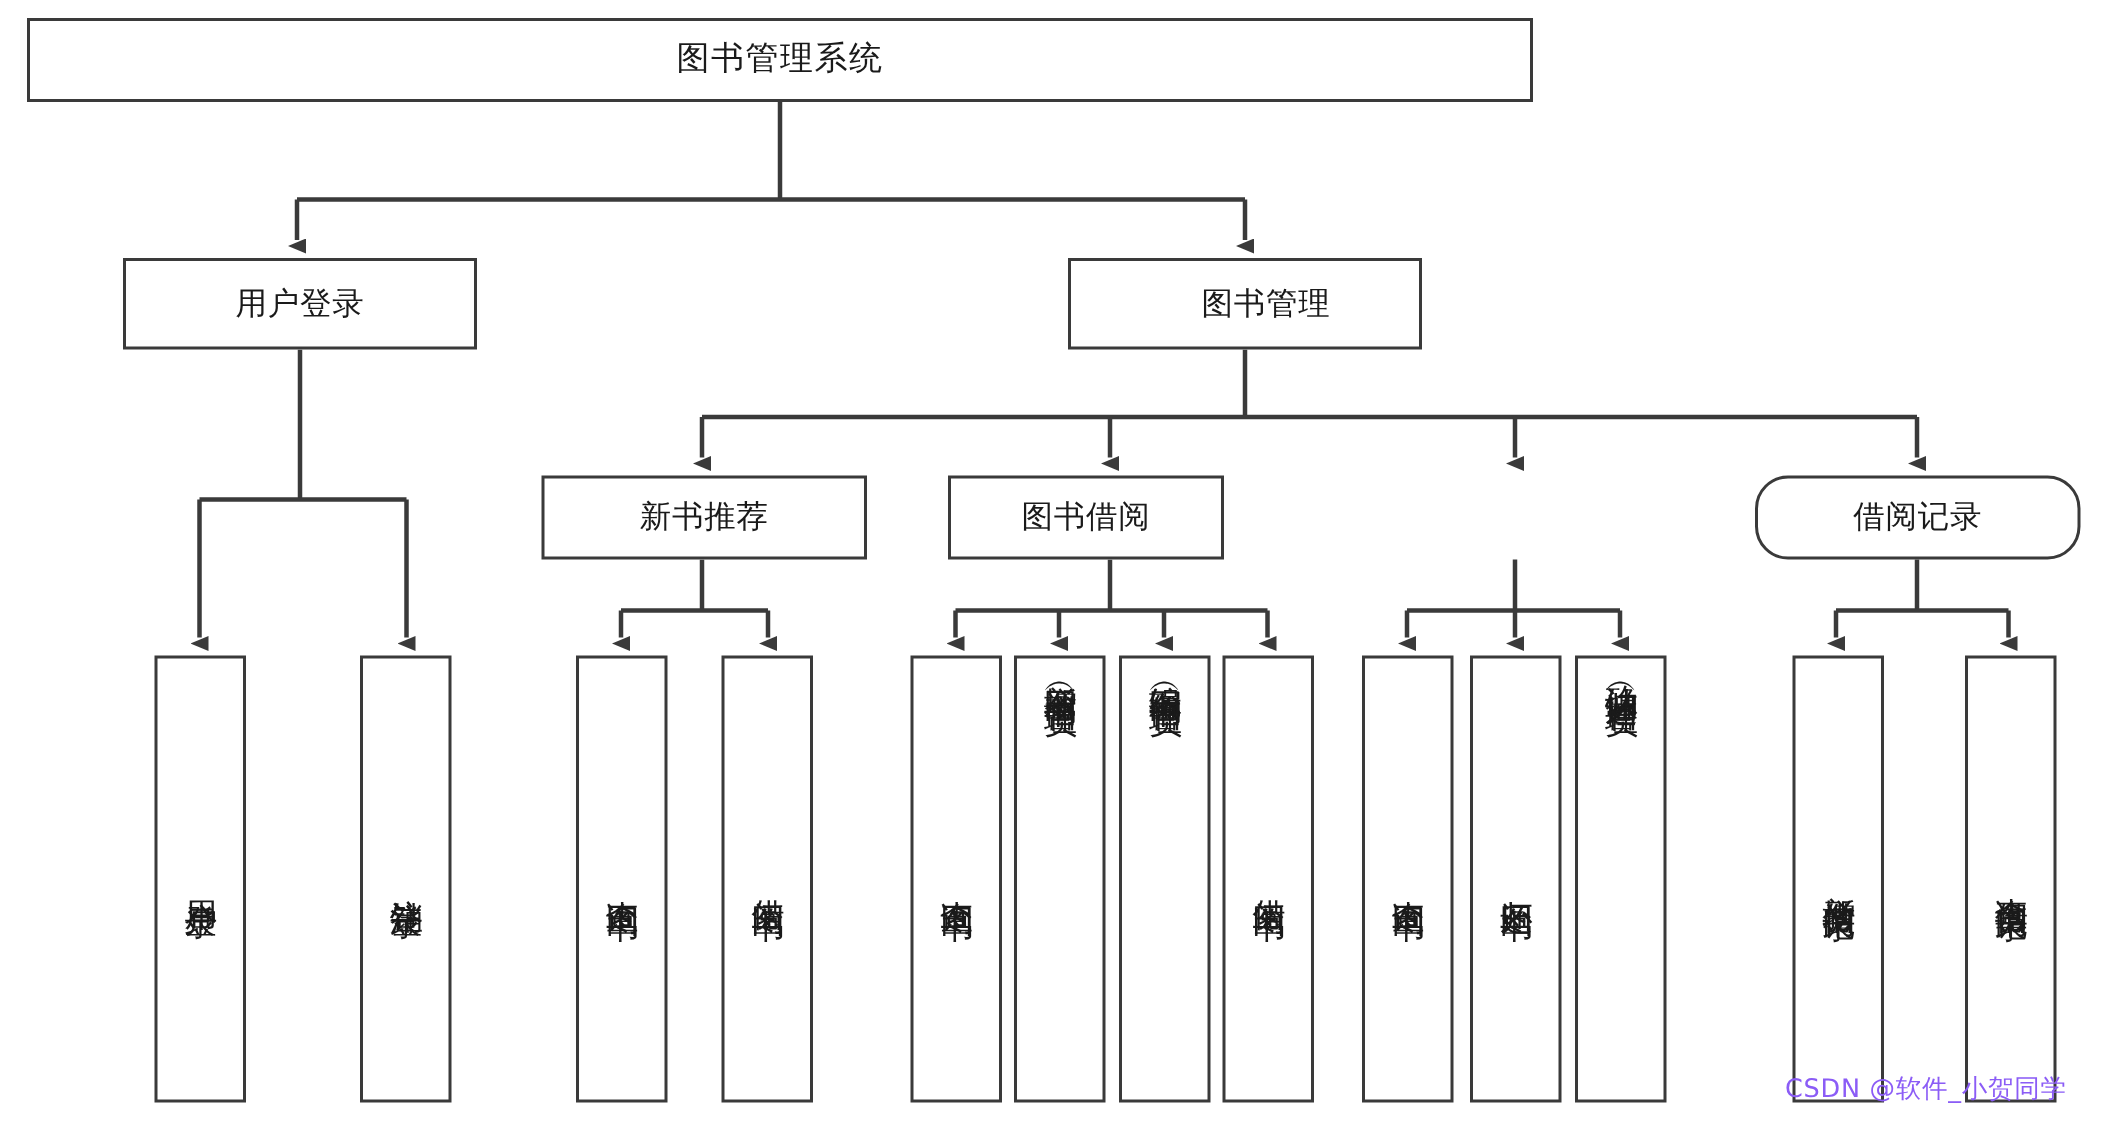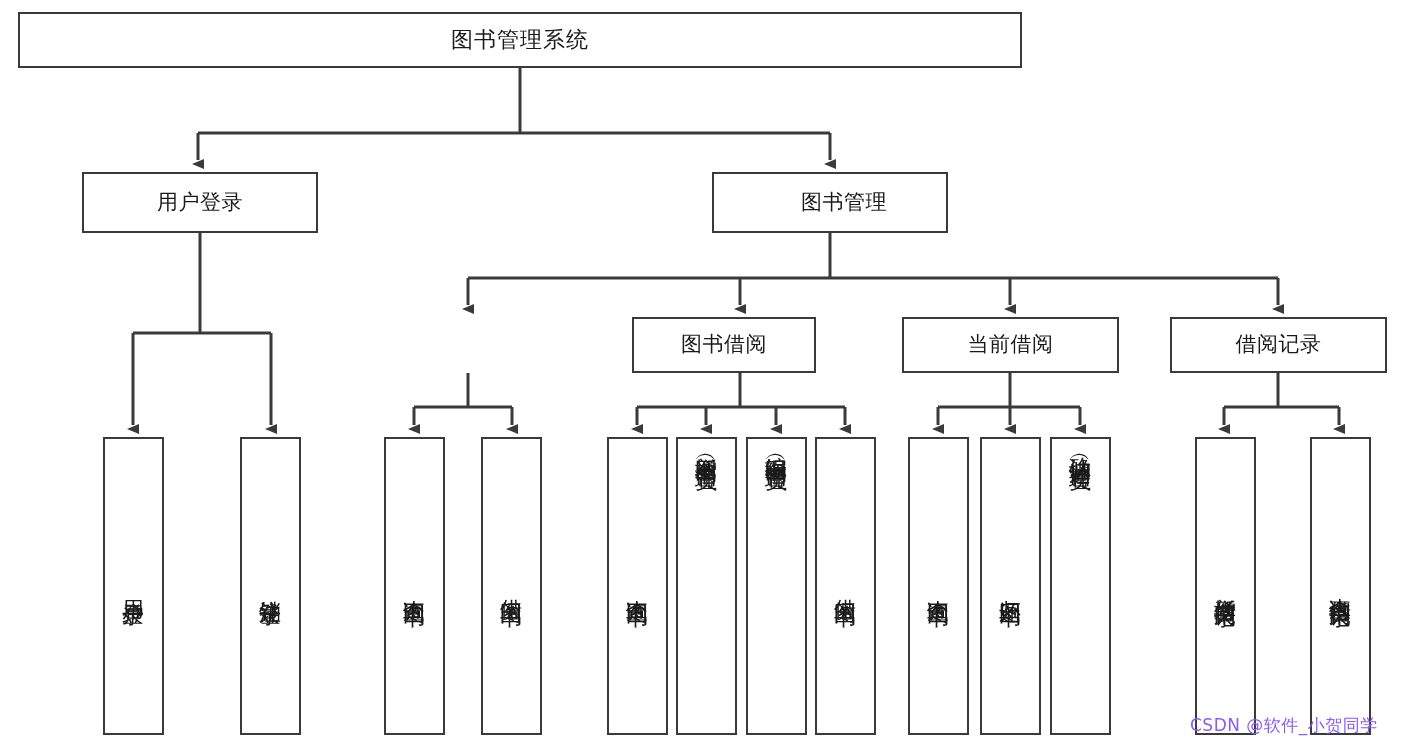--- a/index.html
+++ b/index.html
@@ -135,27 +135,27 @@
     <span class="label">图书管理系统</span>
   </div>
 
   <div class="node horiz" style="left:82px; top:172px; width:236px; height:61px;">
     <span class="label">用户登录</span>
   </div>
   <div class="node horiz" style="left:712px; top:172px; width:236px; height:61px;padding-left:28px;">
     <span class="label">图书管理</span>
   </div>
 
+  <div class="node horiz" style="left:361px; top:317px; width:217px; height:56px;">
+    <span class="label">新书推荐</span>
+  </div>
   <div class="node horiz" style="left:632px; top:317px; width:184px; height:56px;">
     <span class="label">图书借阅</span>
   </div>
-  <div class="node horiz" style="left:902px; top:317px; width:217px; height:56px;">
-    <span class="label">当前借阅</span>
-  </div>
-  <div class="node horiz" style="left:1170px; top:317px; width:217px; height:56px;">
+  <div class="node horiz" style="left:1170px; top:317px; width:217px; height:56px;border-radius:22px;">
     <span class="label">借阅记录</span>
   </div>
 
   <div class="node vert center-v" style="left:103px; top:437px; width:61px; height:298px;">
     <span class="label">用户登录</span>
   </div>
   <div class="node vert center-v" style="left:240px; top:437px; width:61px; height:298px;">
     <span class="label">注销登录</span>
   </div>
 

